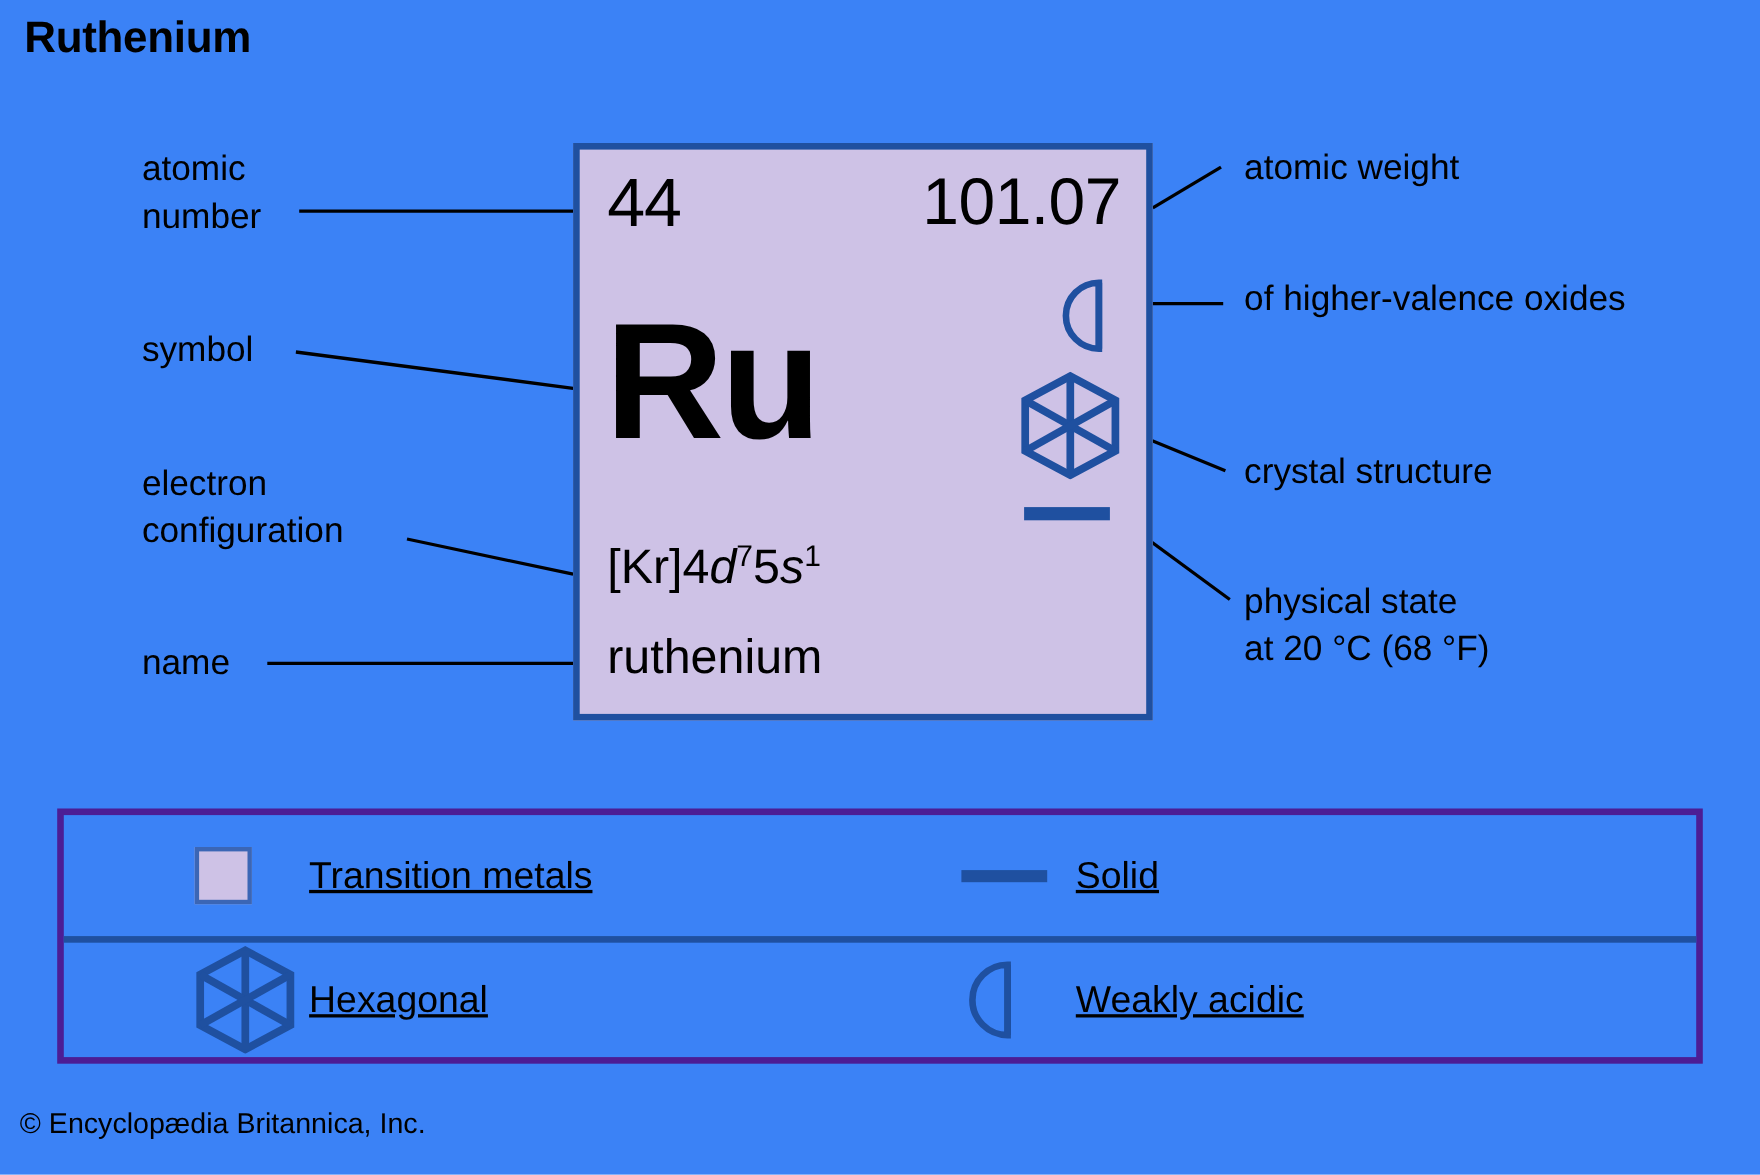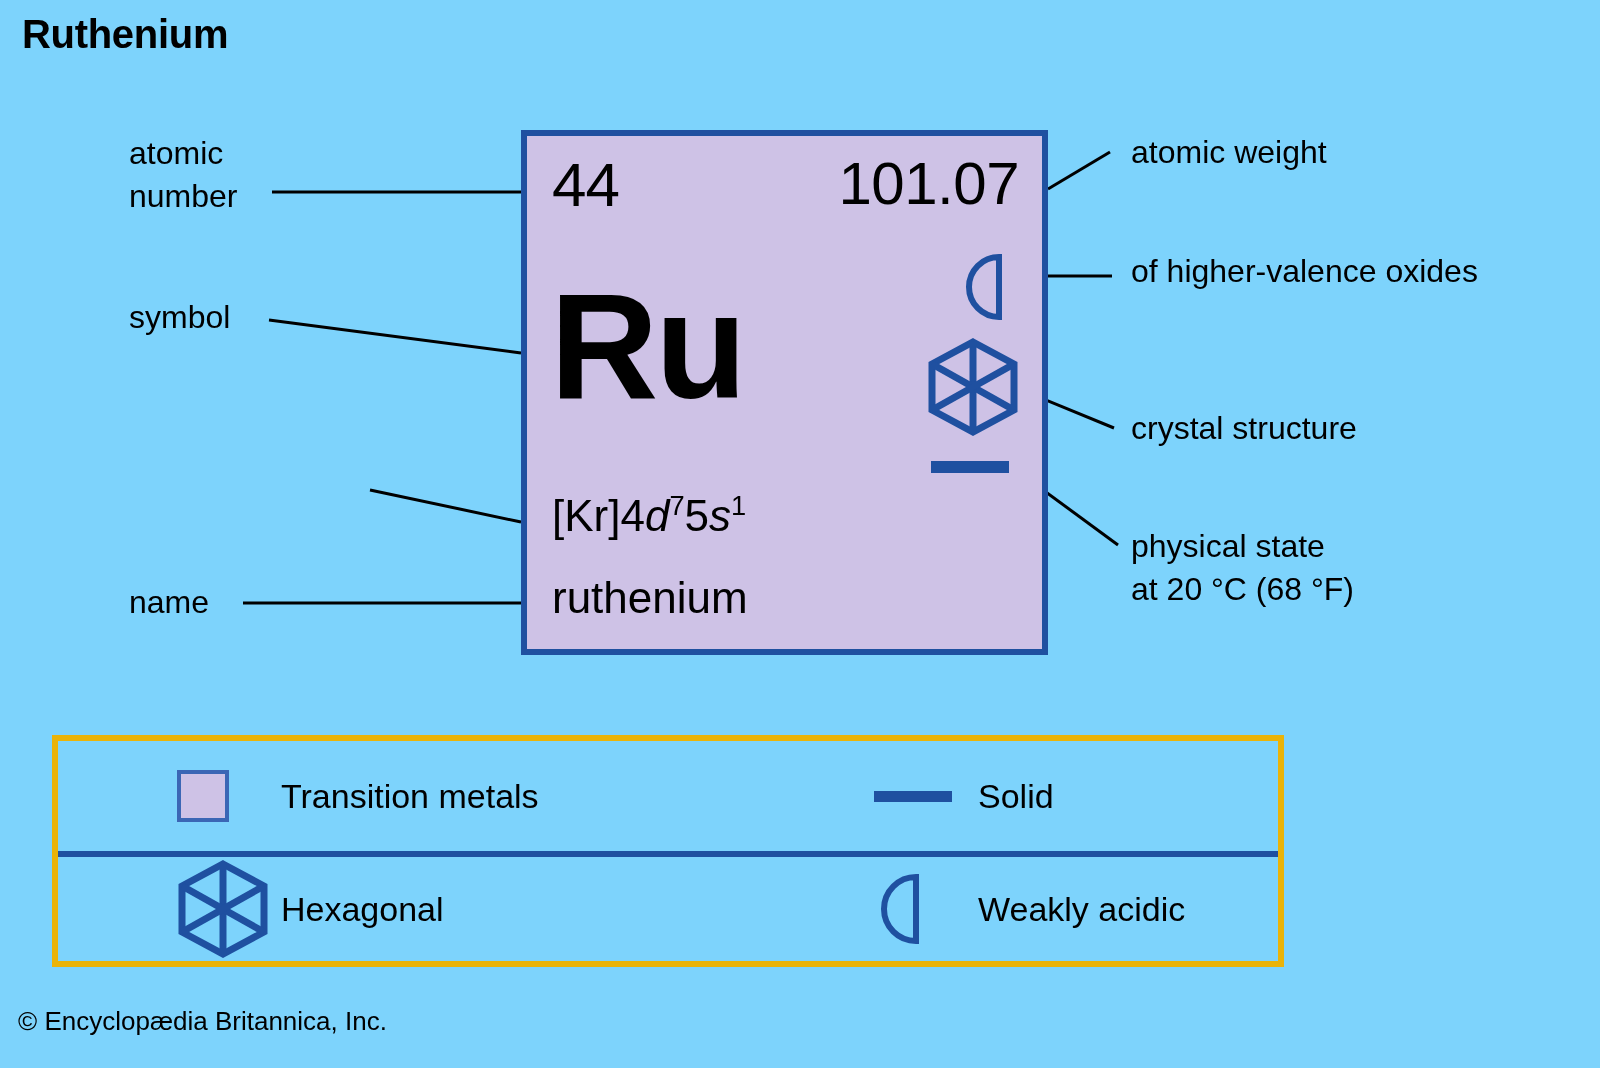--- a/index.html
+++ b/index.html
@@ -9,21 +9,21 @@
   }
   body {
     font-family: "Liberation Sans", sans-serif;
     color: #000000;
   }
   #stage {
     position: relative;
     width: 1600px;
     height: 1068px;
     overflow: hidden;
-    background: #7dd3fc;
+    background: #3b82f6;
   }
 
   
   #page-title {
     position: absolute;
     left: 22px;
     top: 14px;
     font-size: 40px;
     font-weight: bold;
     letter-spacing: -0.3px;
@@ -143,24 +143,25 @@
   #label-atomic-weight      { left: 1131px; top: 131px; }
   #label-acid-base          { left: 1131px; top: 250px; }
   #label-crystal-structure  { left: 1131px; top: 407px; }
   #label-physical-state     { left: 1131px; top: 525px; }
 
   
   #legend {
     position: absolute;
     left: 52px;
     top: 735px;
-    width: 1232px;
+    width: 1496px;
     height: 232px;
     box-sizing: border-box;
-    border: 6px solid #eab308;
+    border: 6px solid #4c1d95;
+    text-decoration: underline;
   }
   .legend-row {
     position: relative;
     height: 50%;
     box-sizing: border-box;
     display: flex;
     align-items: center;
   }
   .legend-row + .legend-row {
     border-top: 6px solid #1f50a0;
@@ -263,20 +264,24 @@
 
   <div class="callout left" id="label-atomic-number">
     <div>atomic</div>
     <div>number</div>
   </div>
 
   <div class="callout left" id="label-symbol">
     <div>symbol</div>
   </div>
 
+  <div class="callout left" id="label-electron-config">
+    <div>electron</div>
+    <div>configuration</div>
+  </div>
 
   <div class="callout left" id="label-name">
     <div>name</div>
   </div>
 
   <div class="callout right" id="label-atomic-weight">
     <div>atomic weight</div>
   </div>
 
   <div class="callout right" id="label-acid-base">

